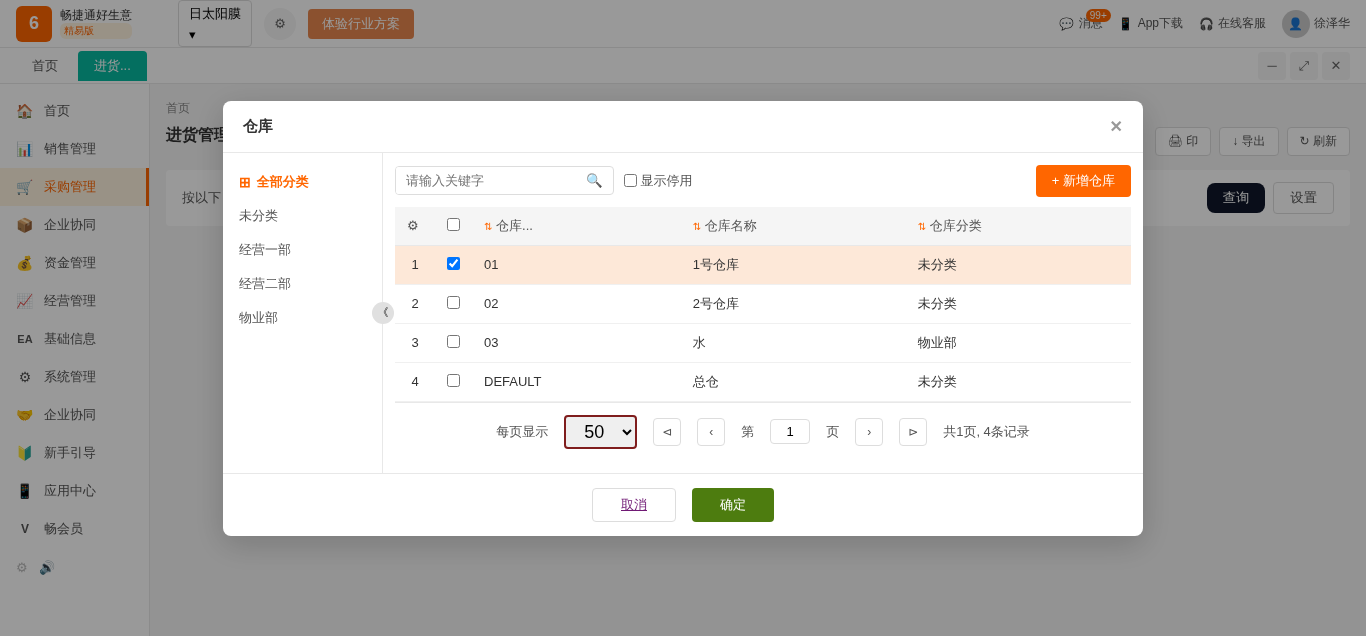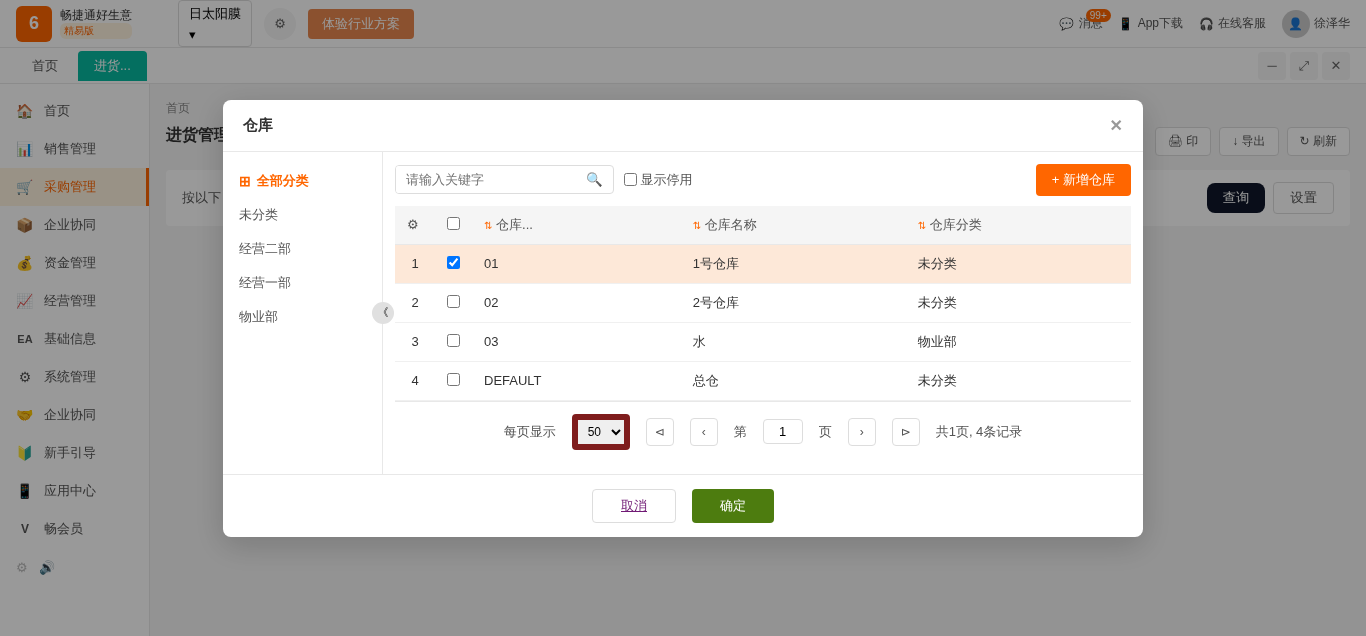--- a/index.html
+++ b/index.html
@@ -190,22 +190,22 @@
     .sort-icon { color: #f60; font-size: 10px; }
 
     
     .pagination {
       display: flex; align-items: center; justify-content: center;
       gap: 16px; padding: 12px 0; margin-top: auto;
       border-top: 1px solid #e8e8e8;
     }
     .page-label { color: #555; font-size: 13px; }
     .page-select {
-      border: 6px solid #7f1d1d; border-radius: 4px; padding: 4px 6px;
-      font-size: 12px;
+      border: 2px solid #7f1d1d; border-radius: 4px; padding: 4px 14px;
+      font-size: 18px;
     }
     .page-nav-btn {
       width: 28px; height: 28px; border: 1px solid #ddd; border-radius: 4px;
       display: flex; align-items: center; justify-content: center;
       cursor: pointer; color: #555; background: #fff; font-size: 12px;
     }
     .page-input { width: 40px; border: 1px solid #ddd; border-radius: 4px; padding: 4px; text-align: center; font-size: 13px; }
     .page-info { color: #555; font-size: 13px; }
 
     
@@ -361,22 +361,22 @@
     </div>
 
     <div class="dialog-body">
 
       <div class="cat-sidebar" style="position:relative;">
         <div class="cat-header">
           <span style="font-size:14px;">⊞</span>
           <span>全部分类</span>
         </div>
         <div class="cat-item">未分类</div>
+        <div class="cat-item">经营一部</div>
         <div class="cat-item">经营二部</div>
-        <div class="cat-item">经营一部</div>
         <div class="cat-item">物业部</div>
 
         <div style="position:absolute; right:-12px; top:50%; transform:translateY(-50%); z-index:10;">
           <div style="width:22px; height:22px; background:#e0e0e0; border-radius:50%; display:flex; align-items:center; justify-content:center; cursor:pointer; font-size:11px;">《</div>
         </div>
       </div>
 
       <div class="table-area">
 
         <div class="table-toolbar">

